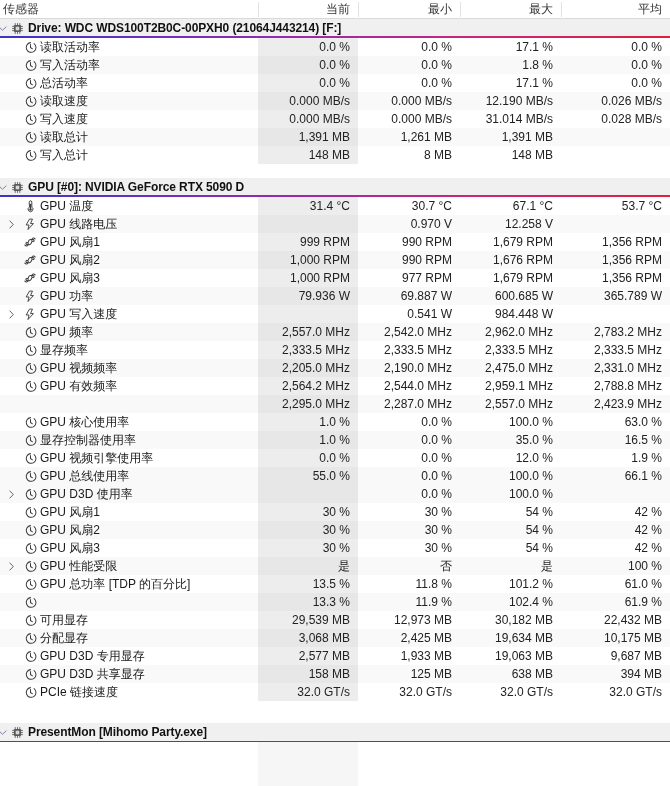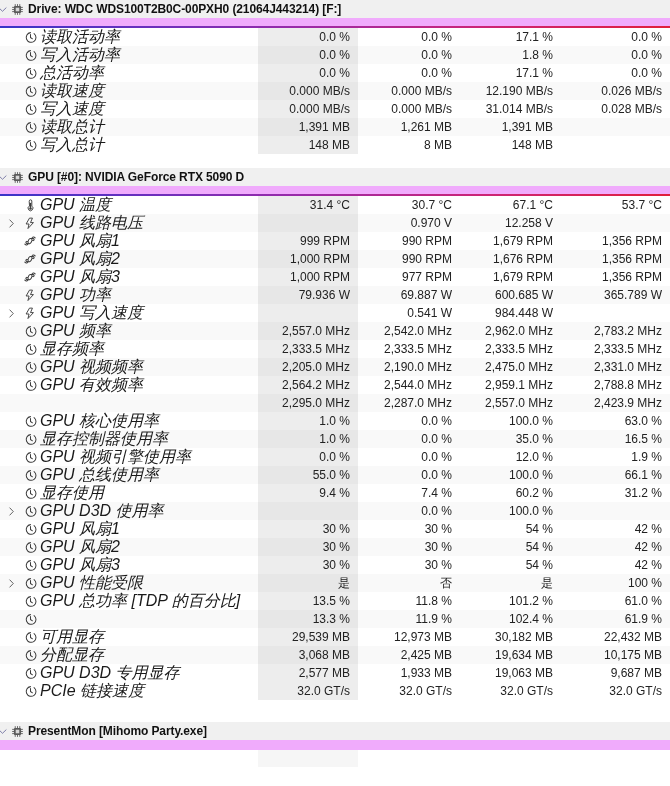--- a/index.html
+++ b/index.html
@@ -69,22 +69,22 @@
     top: 0;
     bottom: 0;
     background: rgba(0,0,0,0.035);
     pointer-events: none;
     z-index: 0;
   }
 
   
   .section {
     position: relative;
-    height: 28px;
-    background: #f0abfc;
+    height: 19px;
+    background: #be185d;
     z-index: 2;
   }
   .section-inner {
     position: relative;
     height: 18px;
     display: flex;
     align-items: center;
     background: #f0f0f0;
   }
   .section-rule {
@@ -152,24 +152,23 @@
     width: 16px;
     height: 16px;
     display: flex;
     align-items: center;
     justify-content: center;
     margin-left: 4px;
     margin-right: 2px;
     color: #3d3d3d;
   }
   .r-text {
-    font-size: 16px;
+    font-size: 12px;
     color: #1a1a1a;
     white-space: nowrap;
-    font-style: italic;
   }
 
   .v {
     position: absolute;
     top: 0;
     height: 18px;
     line-height: 18px;
     text-align: right;
     padding-right: 8px;
     font-size: 12px;
@@ -184,20 +183,31 @@
   .gap { height: 14px; background: #ffffff; position: relative; z-index: 1; }
   .gap.tall { height: 22px; }
 
   svg { display: block; }
 </style>
 </head>
 <body>
 
 <div id="app">
 
+  <div class="hdr">
+    <div class="hdr-cell first" style="left:0;width:258px;">传感器</div>
+    <div class="hdr-sep" style="left:258px;"></div>
+    <div class="hdr-cell" style="left:258px;width:100px;">当前</div>
+    <div class="hdr-sep" style="left:358px;"></div>
+    <div class="hdr-cell" style="left:358px;width:102px;">最小</div>
+    <div class="hdr-sep" style="left:460px;"></div>
+    <div class="hdr-cell" style="left:460px;width:101px;">最大</div>
+    <div class="hdr-sep" style="left:561px;"></div>
+    <div class="hdr-cell" style="left:561px;width:109px;">平均</div>
+  </div>
 
   <div class="body">
     <div class="cur-band"></div>
     <div id="tree-root">
         <div class="section">
           <div class="section-inner">
             <span class="sec-chevron">
               <svg viewBox="0 0 16 16" width="11" height="11">
                 <path d="M2.8 5.6 L8 10.6 L13.2 5.6" fill="none" stroke="#7070a0" stroke-width="1.3" stroke-linecap="round" stroke-linejoin="round"></path>
               </svg>
@@ -611,36 +621,20 @@
                 <path d="M8 4.3 V8 L10.4 9.6" fill="none" stroke="#3d3d3d" stroke-width="1.25" stroke-linecap="round" stroke-linejoin="round"></path>
               </svg>
             </span>
             <span class="r-text">GPU 总线使用率</span>
           </div>
           <div class="v v-cur">55.0 %</div>
           <div class="v v-min">0.0 %</div>
           <div class="v v-max">100.0 %</div>
           <div class="v v-avg">66.1 %</div>
         </div>
-        <div class="row">
-          <div class="r-label">
-            <span class="r-chevron spacer"></span>
-            <span class="r-icon">
-              <svg viewBox="0 0 16 16" width="13" height="13">
-                <path d="M12.4 3.2A6 6 0 1 1 8 2" fill="none" stroke="#3d3d3d" stroke-width="1.25" stroke-linecap="round" stroke-linejoin="round"></path>
-                <path d="M8 4.3 V8 L10.4 9.6" fill="none" stroke="#3d3d3d" stroke-width="1.25" stroke-linecap="round" stroke-linejoin="round"></path>
-              </svg>
-            </span>
-            <span class="r-text">显存使用</span>
-          </div>
-          <div class="v v-cur">9.4 %</div>
-          <div class="v v-min">7.4 %</div>
-          <div class="v v-max">60.2 %</div>
-          <div class="v v-avg">31.2 %</div>
-        </div>
         <div class="row alt">
           <div class="r-label">
             <span class="r-chevron">
               <svg viewBox="0 0 16 16" width="11" height="11">
                 <path d="M5.6 2.8 L10.6 8 L5.6 13.2" fill="none" stroke="#4a4a4a" stroke-width="1.25" stroke-linecap="round" stroke-linejoin="round"></path>
               </svg>
             </span>
             <span class="r-icon">
               <svg viewBox="0 0 16 16" width="13" height="13">
                 <path d="M12.4 3.2A6 6 0 1 1 8 2" fill="none" stroke="#3d3d3d" stroke-width="1.25" stroke-linecap="round" stroke-linejoin="round"></path>
@@ -793,20 +787,36 @@
                 <path d="M12.4 3.2A6 6 0 1 1 8 2" fill="none" stroke="#3d3d3d" stroke-width="1.25" stroke-linecap="round" stroke-linejoin="round"></path>
                 <path d="M8 4.3 V8 L10.4 9.6" fill="none" stroke="#3d3d3d" stroke-width="1.25" stroke-linecap="round" stroke-linejoin="round"></path>
               </svg>
             </span>
             <span class="r-text">GPU D3D 专用显存</span>
           </div>
           <div class="v v-cur">2,577 MB</div>
           <div class="v v-min">1,933 MB</div>
           <div class="v v-max">19,063 MB</div>
           <div class="v v-avg">9,687 MB</div>
+        </div>
+        <div class="row alt">
+          <div class="r-label">
+            <span class="r-chevron spacer"></span>
+            <span class="r-icon">
+              <svg viewBox="0 0 16 16" width="13" height="13">
+                <path d="M12.4 3.2A6 6 0 1 1 8 2" fill="none" stroke="#3d3d3d" stroke-width="1.25" stroke-linecap="round" stroke-linejoin="round"></path>
+                <path d="M8 4.3 V8 L10.4 9.6" fill="none" stroke="#3d3d3d" stroke-width="1.25" stroke-linecap="round" stroke-linejoin="round"></path>
+              </svg>
+            </span>
+            <span class="r-text">GPU D3D 共享显存</span>
+          </div>
+          <div class="v v-cur">158 MB</div>
+          <div class="v v-min">125 MB</div>
+          <div class="v v-max">638 MB</div>
+          <div class="v v-avg">394 MB</div>
         </div>
         <div class="row">
           <div class="r-label">
             <span class="r-chevron spacer"></span>
             <span class="r-icon">
               <svg viewBox="0 0 16 16" width="13" height="13">
                 <path d="M12.4 3.2A6 6 0 1 1 8 2" fill="none" stroke="#3d3d3d" stroke-width="1.25" stroke-linecap="round" stroke-linejoin="round"></path>
                 <path d="M8 4.3 V8 L10.4 9.6" fill="none" stroke="#3d3d3d" stroke-width="1.25" stroke-linecap="round" stroke-linejoin="round"></path>
               </svg>
             </span>

